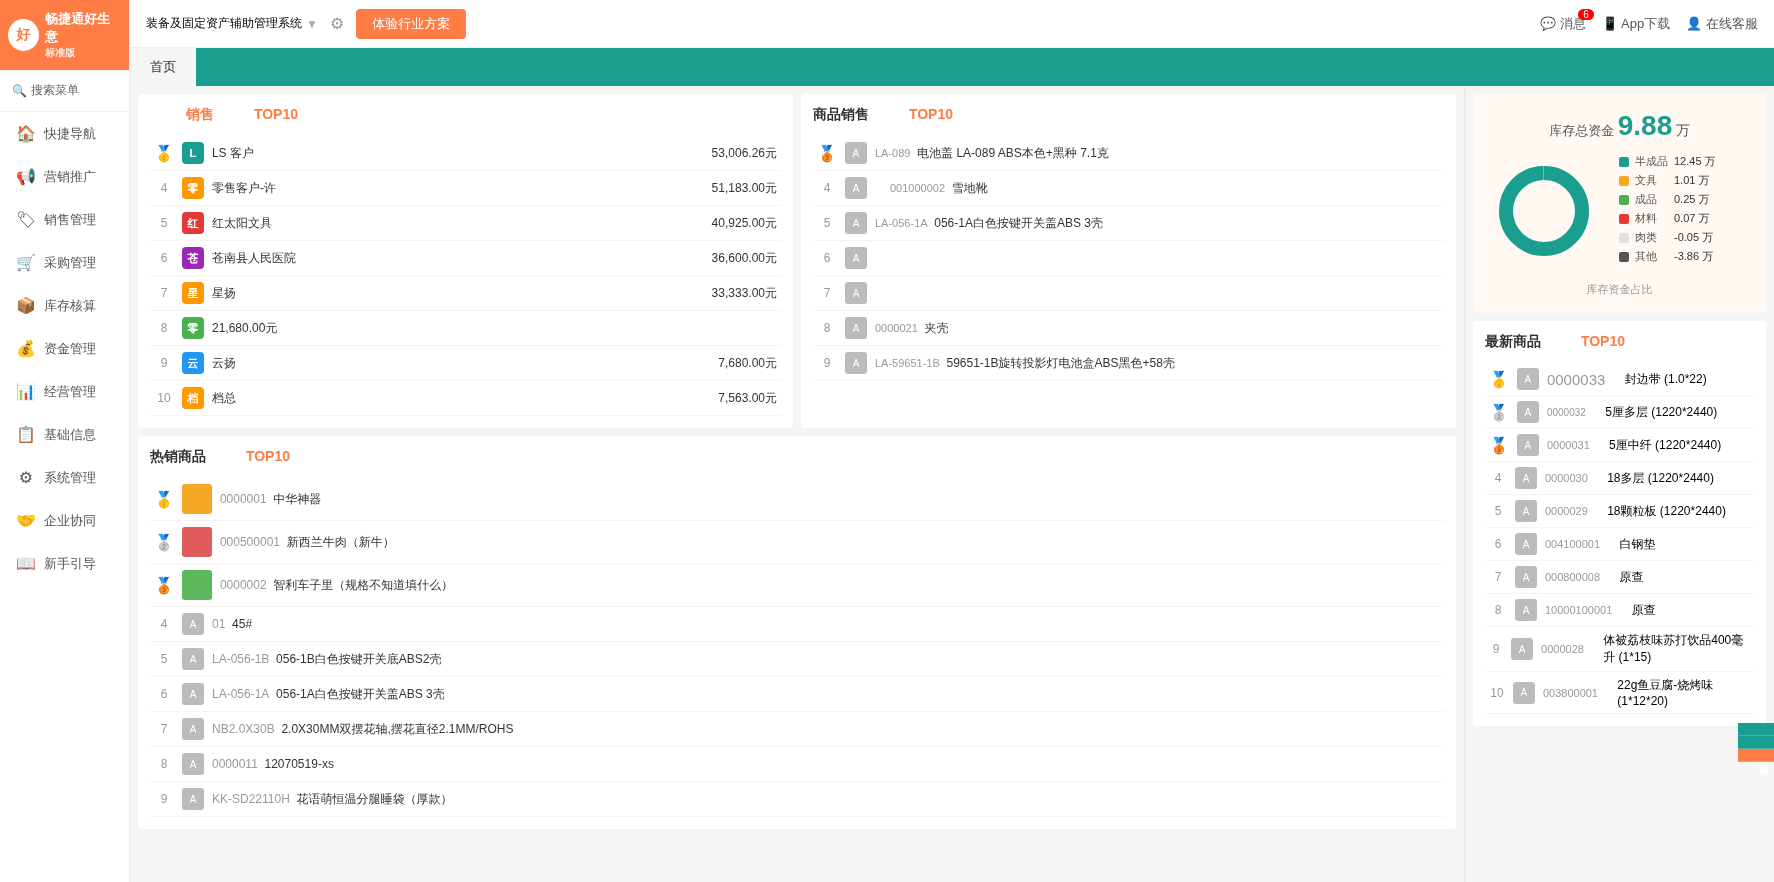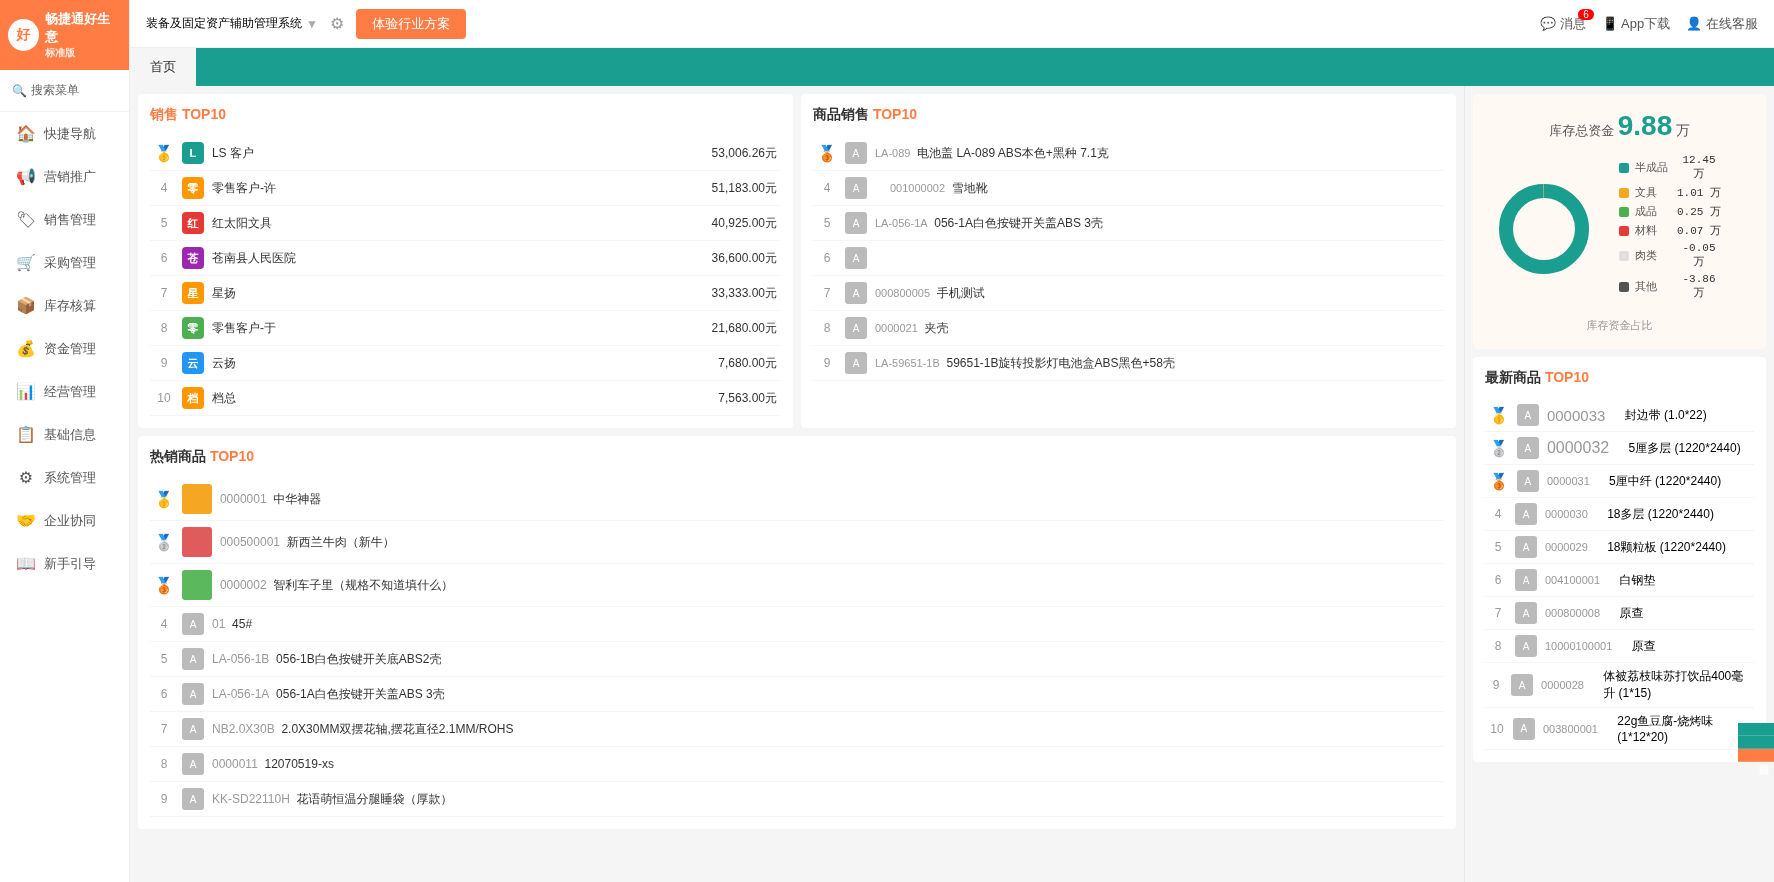--- a/index.html
+++ b/index.html
@@ -153,21 +153,21 @@
       border-radius: 4px;
       padding: 12px;
     }
 
     .section-title {
       font-size: 14px;
       font-weight: bold;
       color: #333;
       margin-bottom: 12px;
     }
-    .section-title span { color: #ff7d45; }
+    .section-title span { color: #ff7d45; margin-left: 36px; }
 
     
     .table-row {
       display: flex;
       align-items: center;
       padding: 6px 4px;
       border-bottom: 1px solid #f5f5f5;
       gap: 8px;
     }
     .rank-num { width: 20px; text-align: center; color: #999; font-size: 12px; }
@@ -244,21 +244,21 @@
     .legend-item {
       display: flex; align-items: center; gap: 6px;
       margin-bottom: 4px;
     }
     .legend-dot {
       width: 10px; height: 10px;
       border-radius: 2px;
       flex-shrink: 0;
     }
     .legend-label { color: #555; flex: 1; }
-    .legend-value { color: #333; font-weight: 500; text-align: center; width: 50px; font-family: Liberation Mono, monospace; }
+    .legend-value { color: #333; font-weight: 500; text-align: left; width: 50px; }
 
     .inventory-sub { font-size: 11px; color: #999; text-align: center; margin-top: 14px; }
 
     
     .newest-card { background: #fff; margin: 8px; border-radius: 4px; padding: 12px; }
     .newest-row {
       display: flex; align-items: center;
       padding: 5px 4px;
       border-bottom: 1px solid #f5f5f5;
       gap: 8px;
@@ -430,21 +430,20 @@
             </div>
             <div class="table-row">
               <span class="rank-num">7</span>
               <div class="customer-avatar" style="background:#ff9800;">星</div>
               <span class="customer-name">星扬</span>
               <span class="customer-amount">33,333.00元</span>
             </div>
             <div class="table-row">
               <span class="rank-num">8</span>
               <div class="customer-avatar" style="background:#4caf50;">零</div>
-              <span class="customer-name">零售客户-于</span>
               <span class="customer-amount">21,680.00元</span>
             </div>
             <div class="table-row">
               <span class="rank-num">9</span>
               <div class="customer-avatar" style="background:#2196f3;">云</div>
               <span class="customer-name">云扬</span>
               <span class="customer-amount">7,680.00元</span>
             </div>
             <div class="table-row">
               <span class="rank-num">10</span>
@@ -475,21 +474,20 @@
               <div class="gray-avatar">A</div>
               <span class="product-info"><span style="color:#999; font-size:11px;">LA-056-1A</span>&nbsp;&nbsp;056-1A白色按键开关盖ABS 3壳</span>
             </div>
             <div class="product-row">
               <span class="rank-num">6</span>
               <div class="gray-avatar">A</div>
             </div>
             <div class="product-row">
               <span class="rank-num">7</span>
               <div class="gray-avatar">A</div>
-              <span class="product-info"><span style="color:#999; font-size:11px;">000800005</span>&nbsp;&nbsp;手机测试</span>
             </div>
             <div class="product-row">
               <span class="rank-num">8</span>
               <div class="gray-avatar">A</div>
               <span class="product-info"><span style="color:#999; font-size:11px;">0000021</span>&nbsp;&nbsp;夹壳</span>
             </div>
             <div class="product-row">
               <span class="rank-num">9</span>
               <div class="gray-avatar">A</div>
               <span class="product-info"><span style="color:#999; font-size:11px;">LA-59651-1B</span>&nbsp;&nbsp;59651-1B旋转投影灯电池盒ABS黑色+58壳</span>
@@ -614,21 +612,21 @@
         <div>
           <div class="newest-row">
             <span class="rank-medal">🥇</span>
             <div class="gray-avatar">A</div>
             <span style="color:#999; font-size:15px;">0000033</span>&nbsp;
             <span>封边带 (1.0*22)</span>
           </div>
           <div class="newest-row">
             <span class="rank-medal">🥈</span>
             <div class="gray-avatar">A</div>
-            <span style="color:#999; font-size:16px;">0000032</span>&nbsp;
+            <span style="color:#999; font-size:10px;">0000032</span>&nbsp;
             <span>5厘多层 (1220*2440)</span>
           </div>
           <div class="newest-row">
             <span class="rank-medal">🥉</span>
             <div class="gray-avatar">A</div>
             <span style="color:#999; font-size:11px;">0000031</span>&nbsp;
             <span>5厘中纤 (1220*2440)</span>
           </div>
           <div class="newest-row">
             <span class="newest-rank">4</span>

